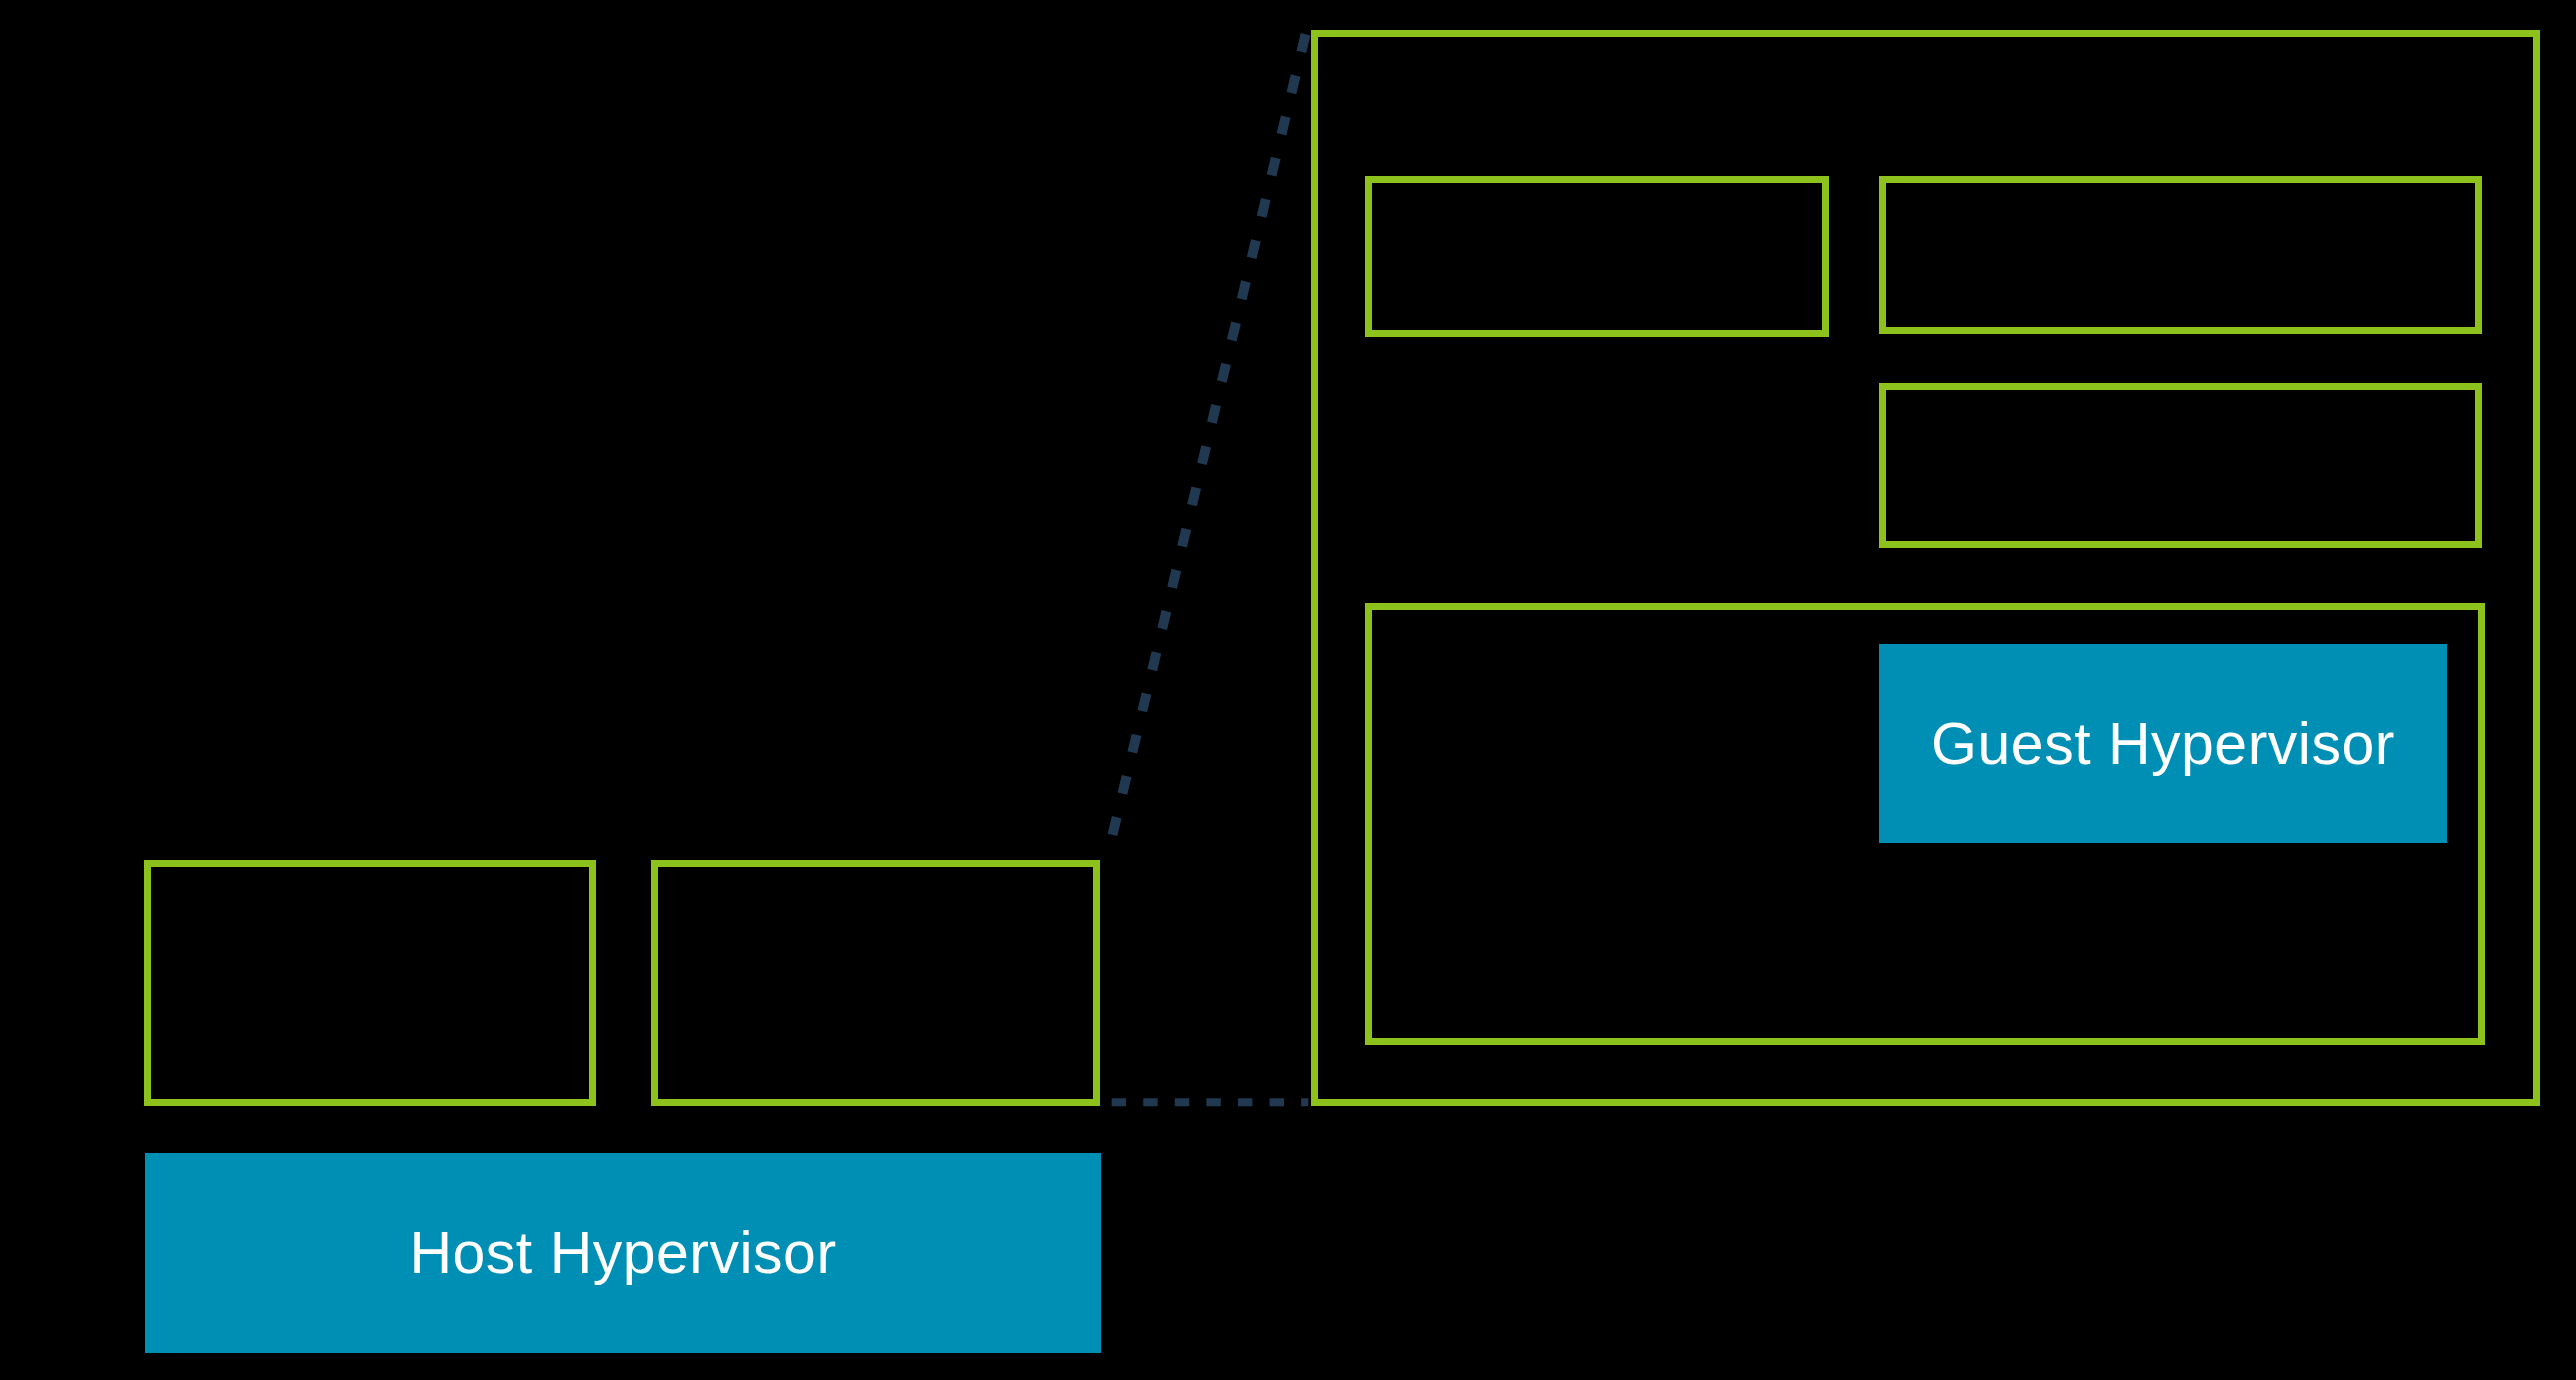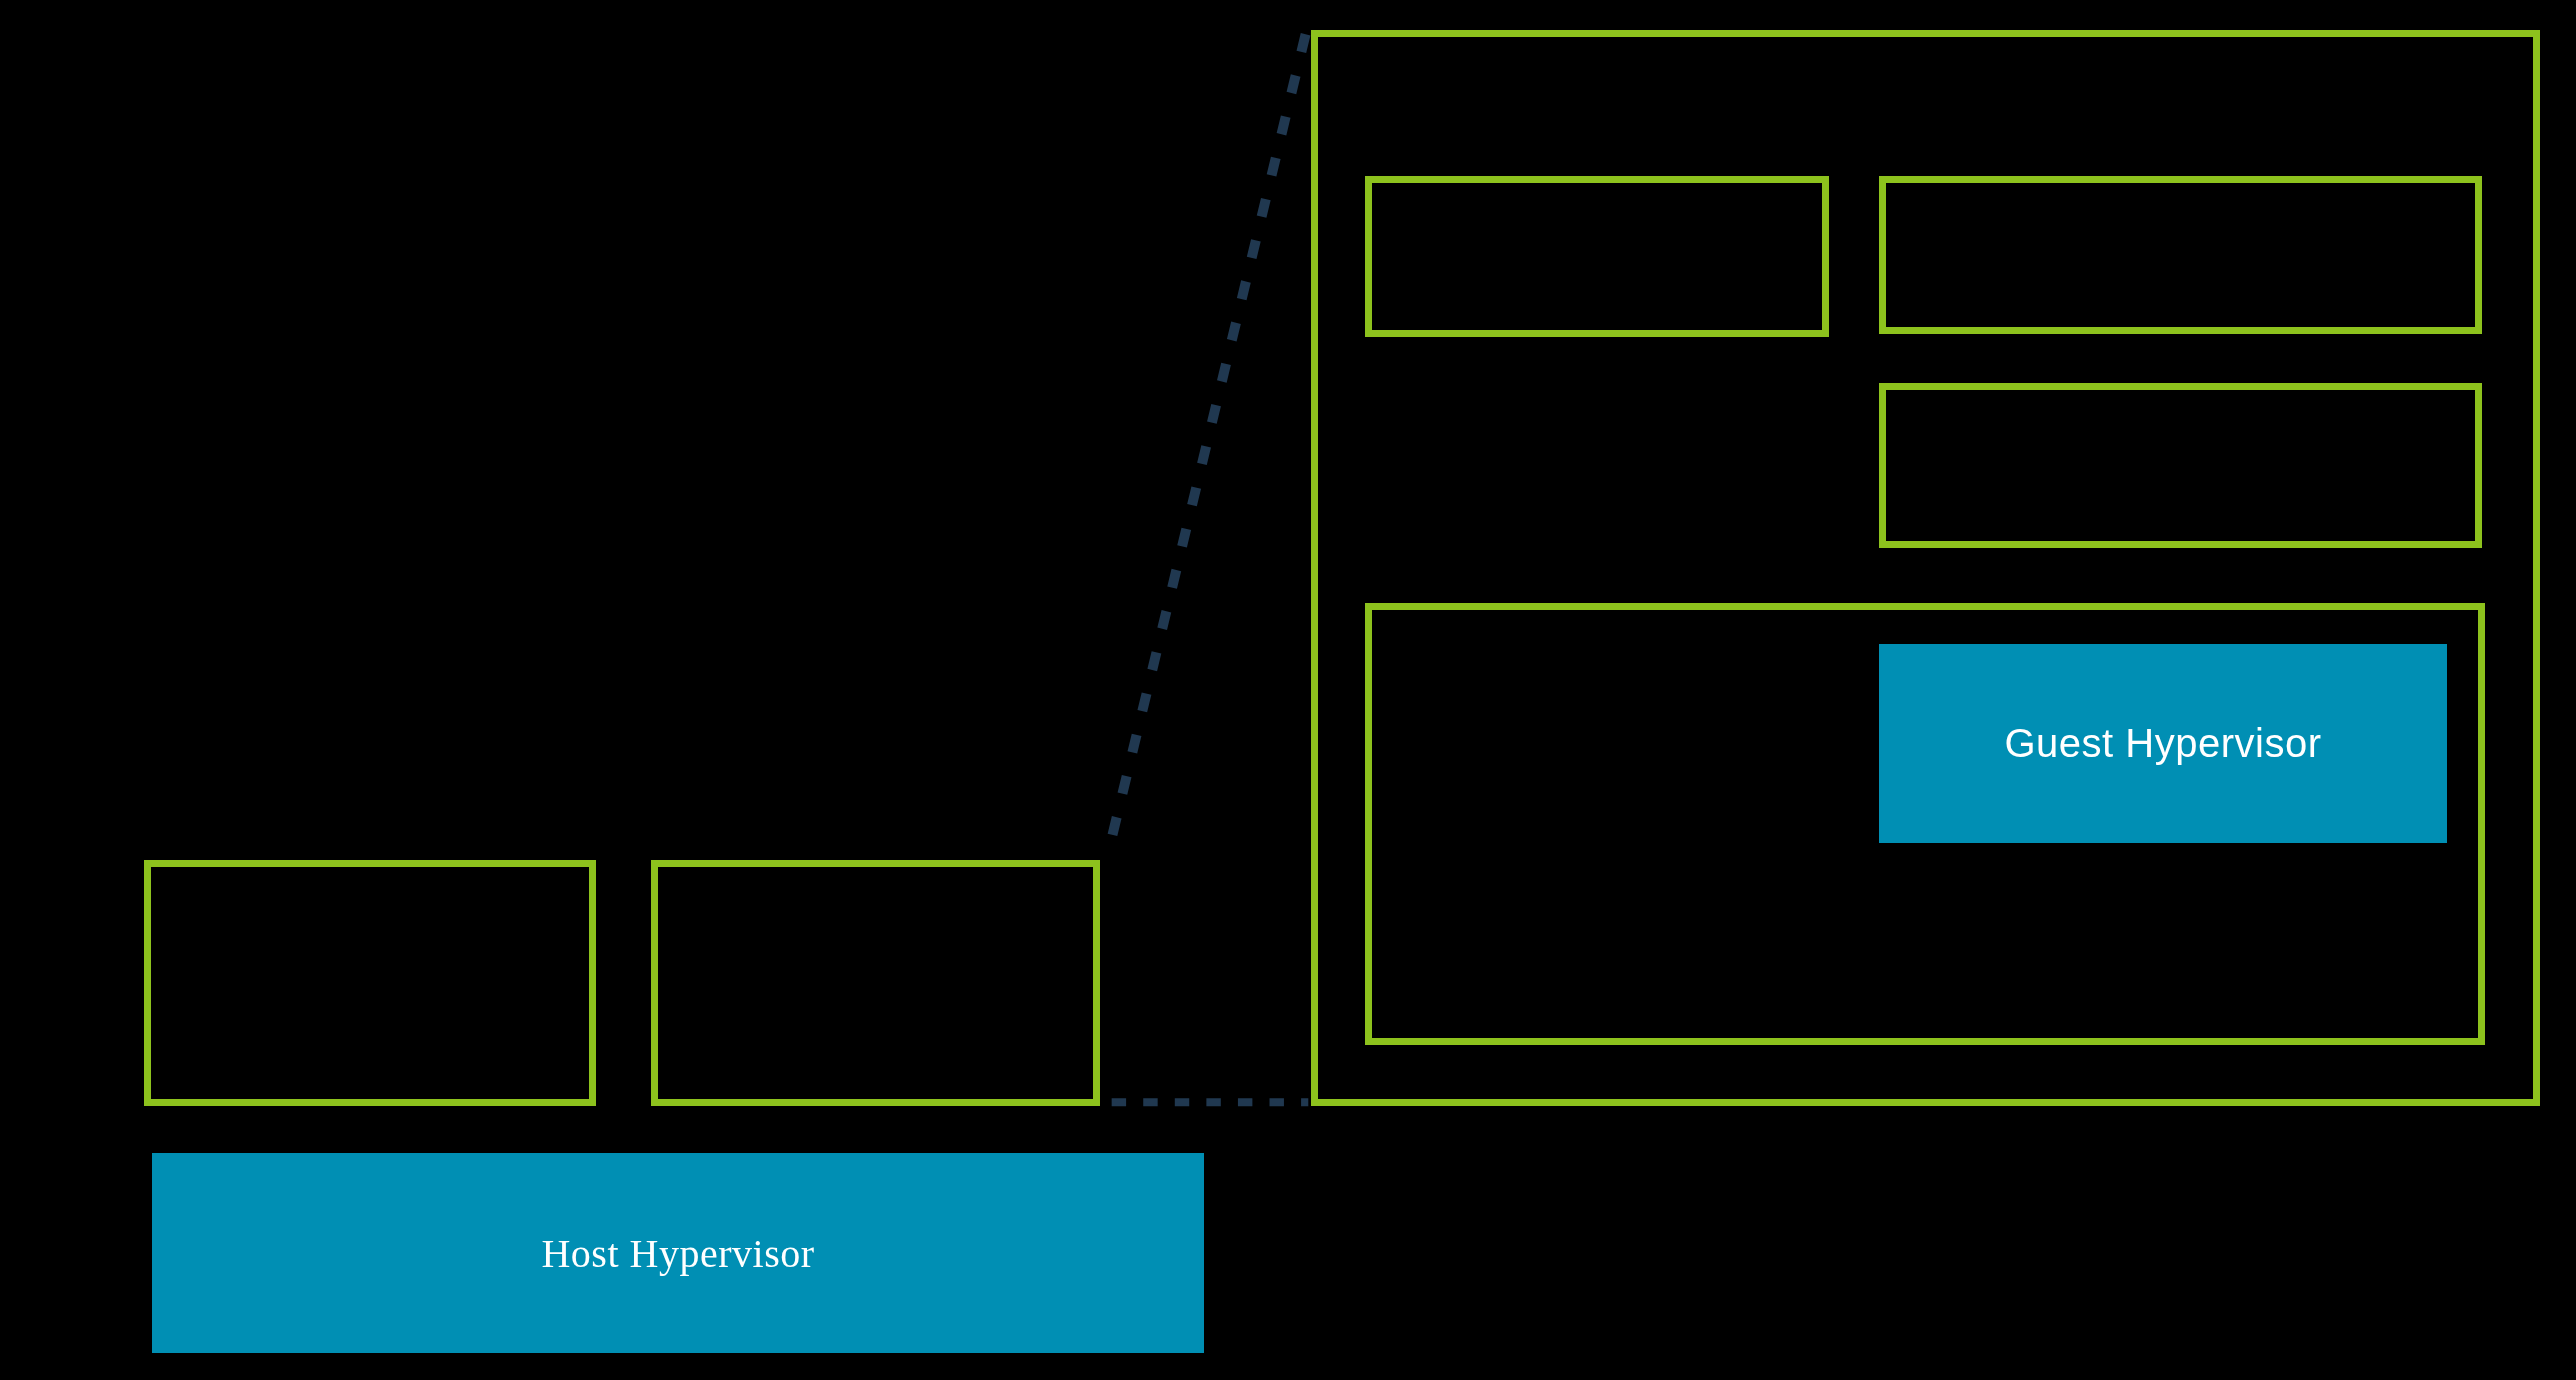--- a/index.html
+++ b/index.html
@@ -21,29 +21,29 @@
     background: transparent;
     box-sizing: border-box;
   }
   .fill-box {
     position: absolute;
     background: var(--hypervisor-fill, #008fb4);
     color: var(--label-text, #ffffff);
     display: flex;
     align-items: center;
     justify-content: center;
-    font-size: 40px;
+    font-size: 59px;
     font-weight: 400;
     letter-spacing: 0.5px;
     box-sizing: border-box;
   }
   
   #host-vm-box-1   { left: 144px;  top: 860px;  width: 452px;  height: 246px; }
   #host-vm-box-2   { left: 651px;  top: 860px;  width: 449px;  height: 246px; }
-  #host-hypervisor { left: 152px;  top: 1153px; width: 1052px; height: 200px; font-family: Liberation Serif, serif; }
+  #host-hypervisor { left: 145px;  top: 1153px; width: 956px; height: 200px; }
   
   #expanded-vm-box { left: 1311px; top: 30px;   width: 1229px; height: 1076px; }
   #nested-vm-box-1 { left: 1365px; top: 176px;  width: 464px;  height: 161px; }
   #nested-vm-box-2 { left: 1879px; top: 176px;  width: 603px;  height: 158px; }
   #nested-vm-box-3 { left: 1879px; top: 383px;  width: 603px;  height: 165px; }
   #guest-os-box    { left: 1365px; top: 603px;  width: 1120px; height: 442px; }
   #guest-hypervisor{ left: 1879px; top: 644px;  width: 568px;  height: 199px; }
   #connector-overlay {
     position: absolute;
     left: 0; top: 0;

